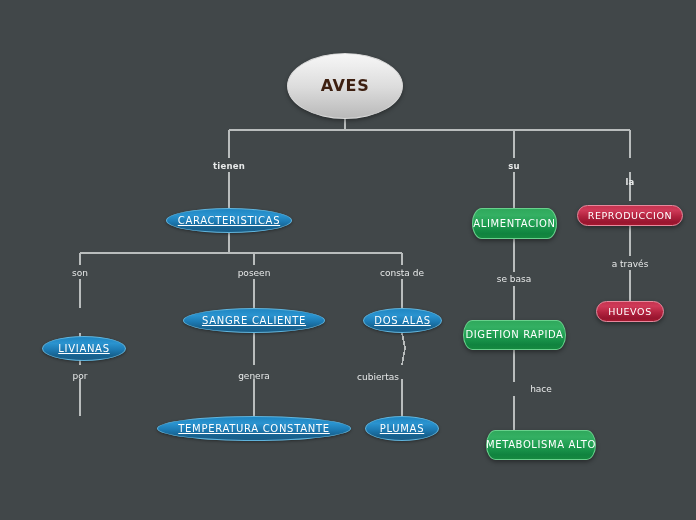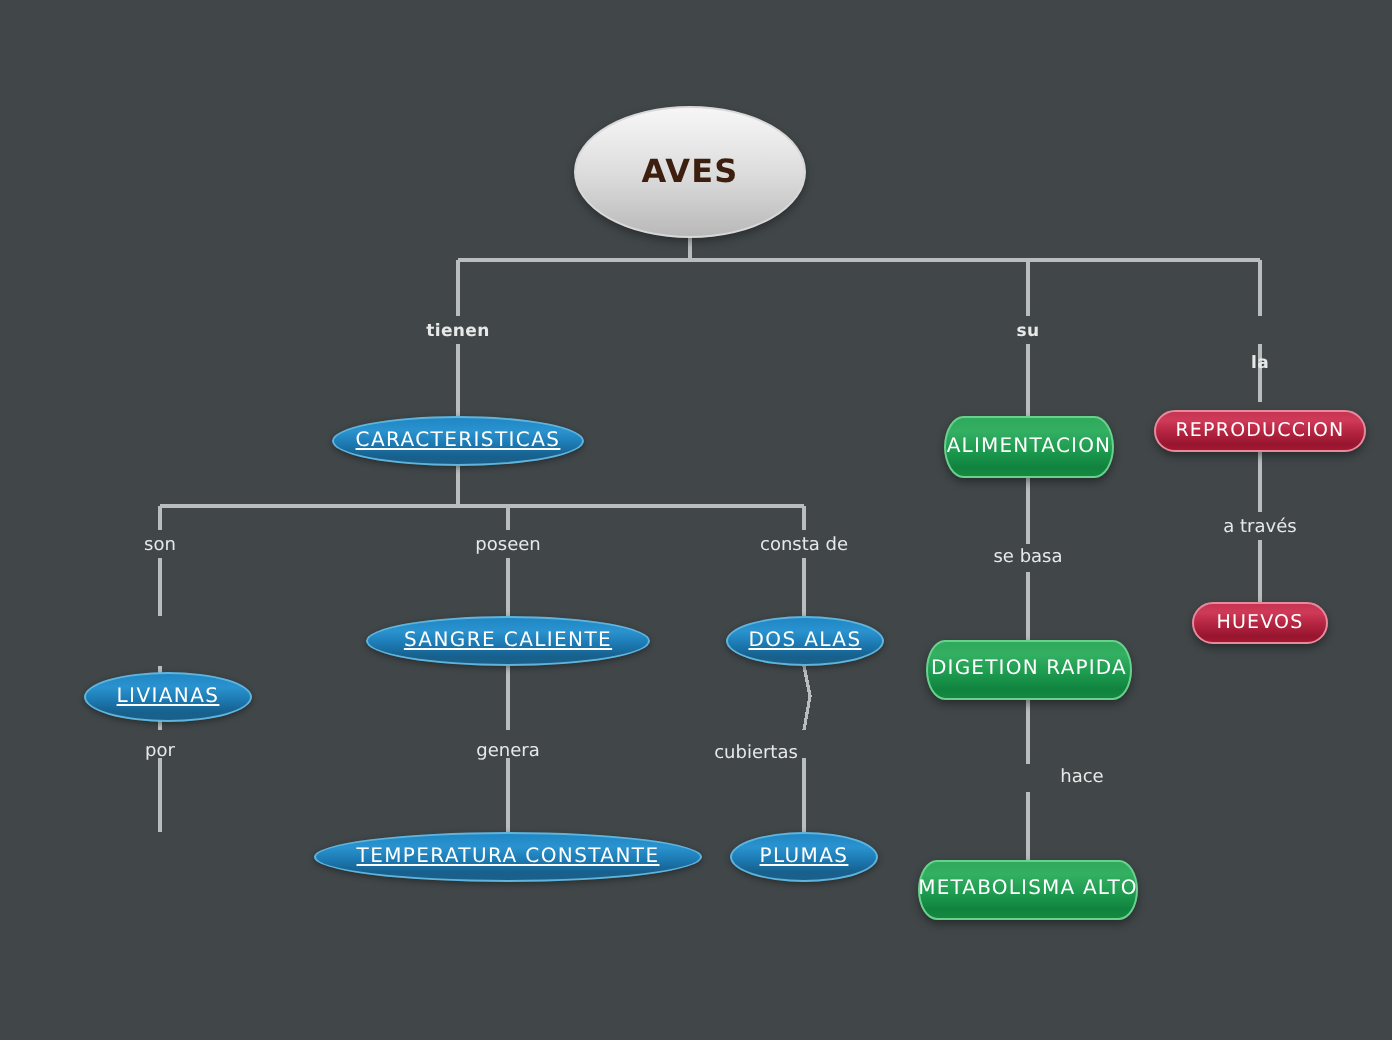--- a/index.html
+++ b/index.html
@@ -177,21 +177,21 @@
   </div>
 
   <div class="node node-green" style="left:472px; top:208px; width:85px; height:31px;">
     <span>ALIMENTACION</span>
   </div>
 
   <div class="node node-green" style="left:463px; top:320px; width:103px; height:30px;">
     <span>DIGETION RAPIDA</span>
   </div>
 
-  <div class="node node-green" style="left:459px; top:430px; width:110px; height:30px;">
+  <div class="node node-green" style="left:486px; top:430px; width:110px; height:30px;">
     <span>METABOLISMA ALTO</span>
   </div>
 
   <div class="node node-red" style="left:577px; top:205px; width:106px; height:21px;text-align:right;">
     <span>REPRODUCCION</span>
   </div>
 
   <div class="node node-red" style="left:596px; top:301px; width:68px; height:21px;text-align:center;">
     <span>HUEVOS</span>
   </div>

